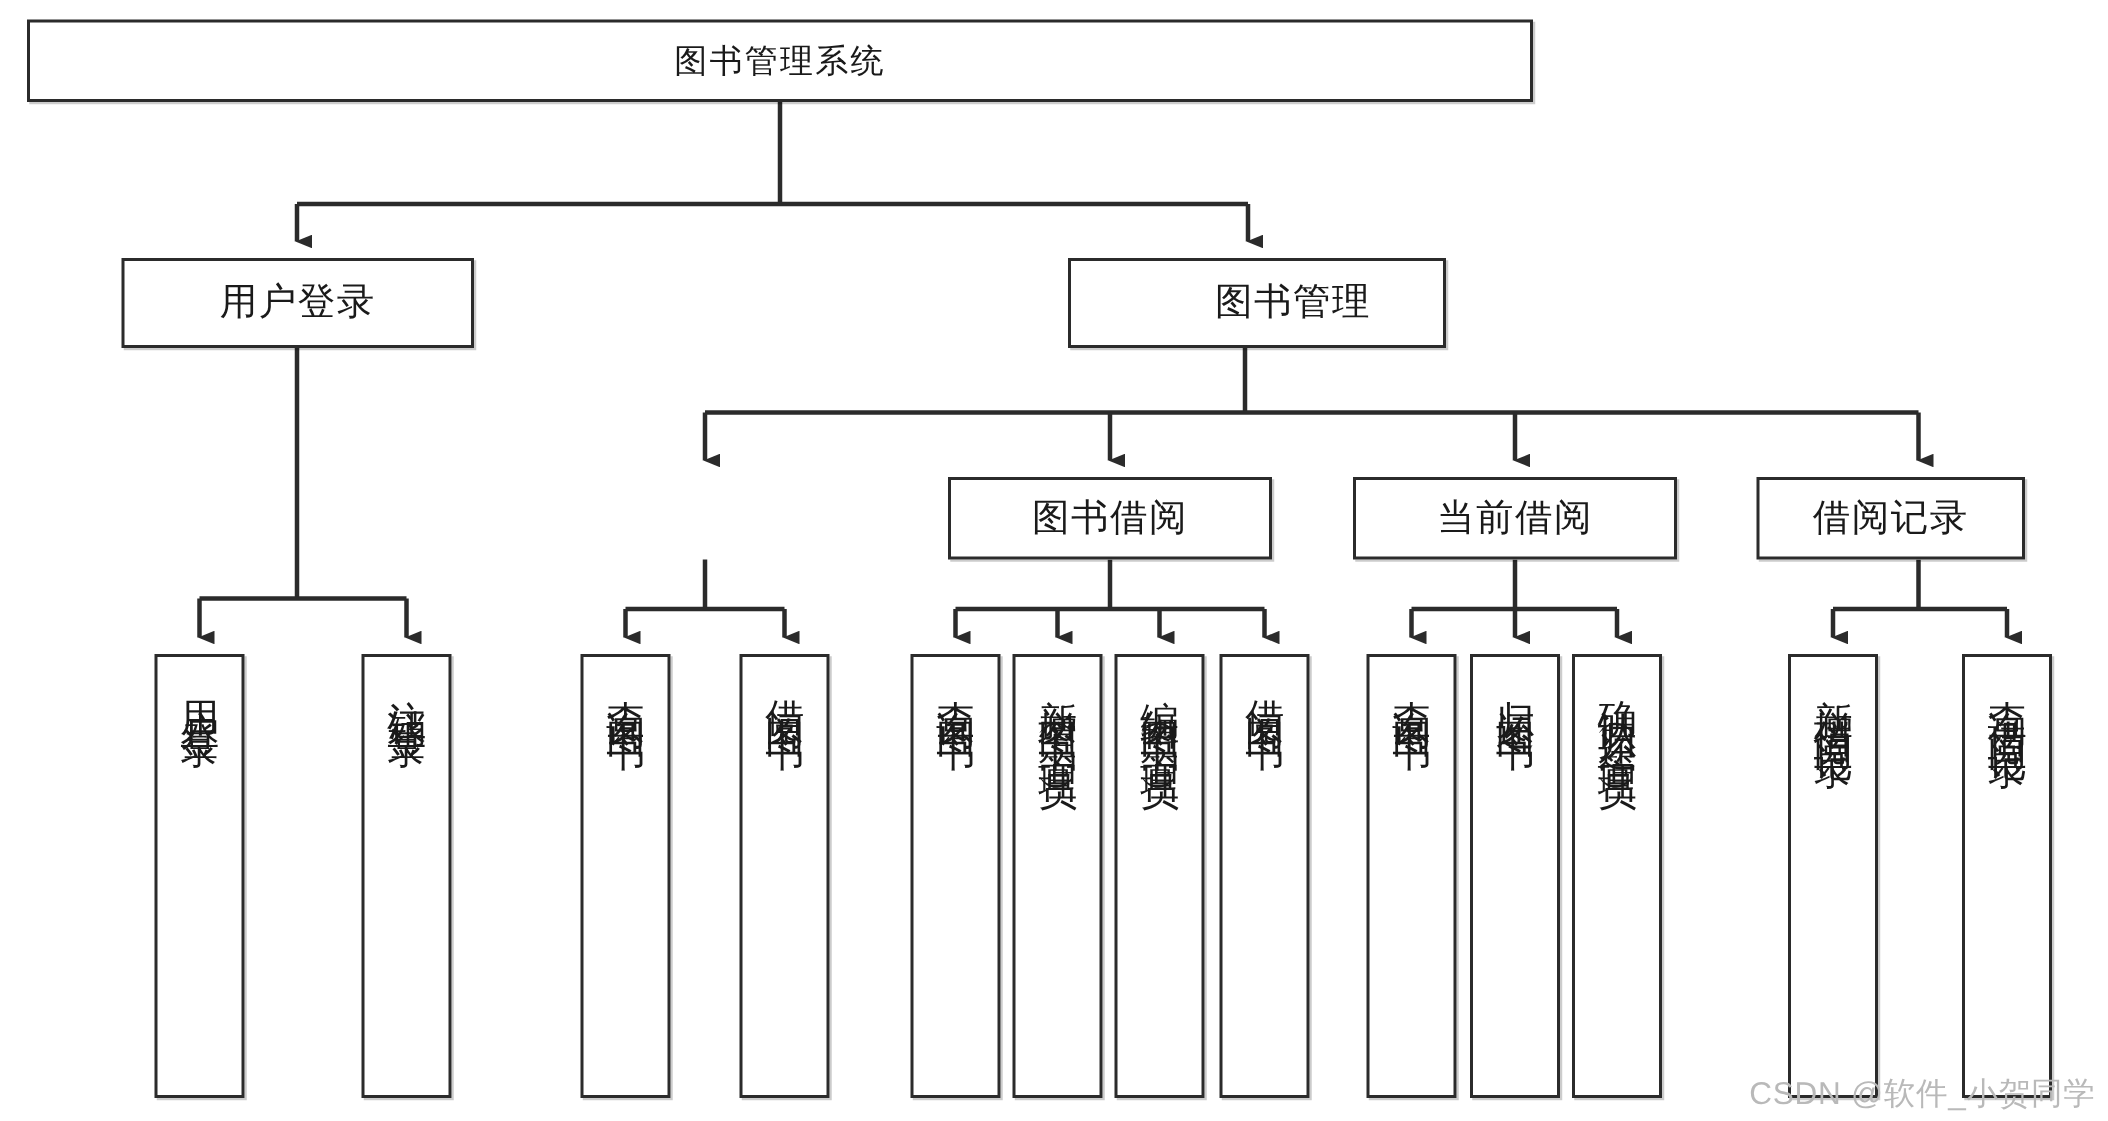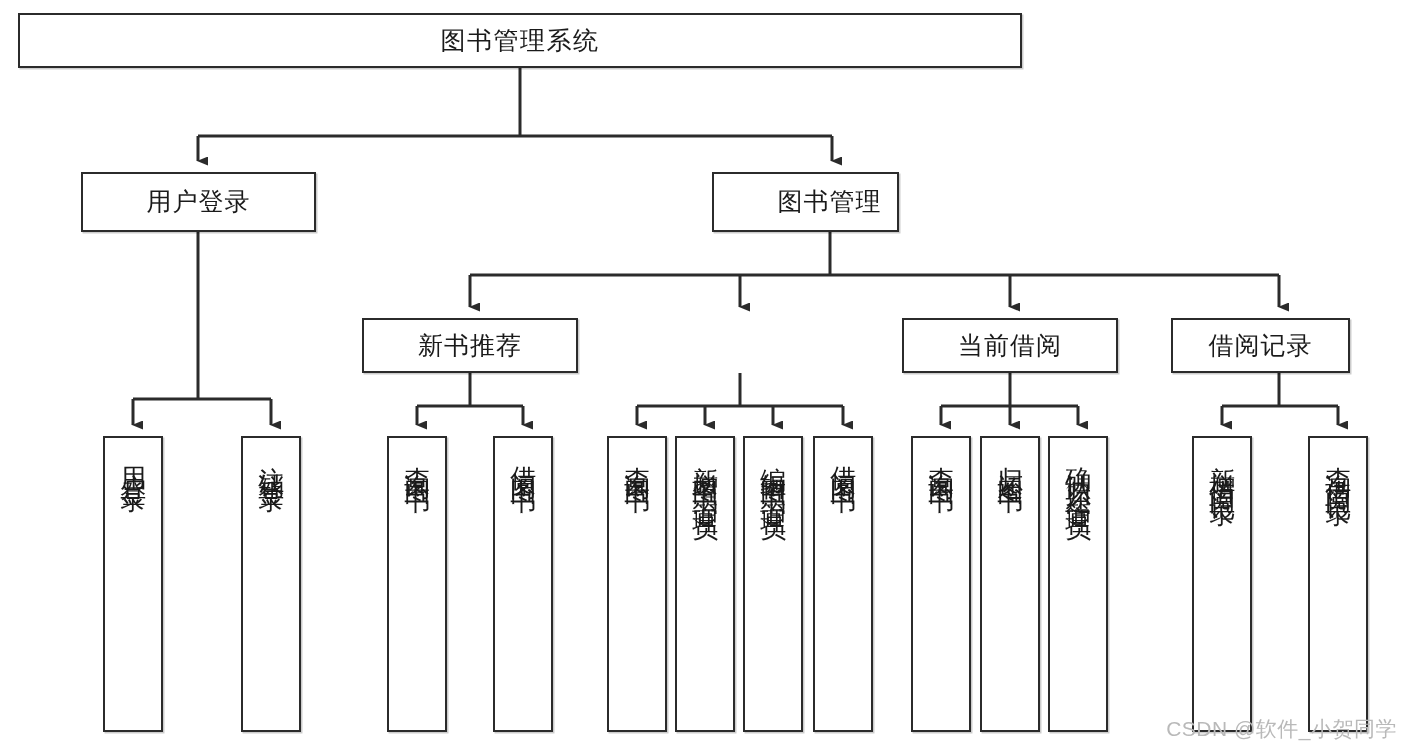--- a/index.html
+++ b/index.html
@@ -42,21 +42,21 @@
     text-align: center;
     line-height: 1.18;
     white-space: nowrap;
   }
   
   .node.horiz .node-label {
     font-size: 25px;
     letter-spacing: 1px;
   }
   .node.root .node-label {
-    font-size: 25px;
+    font-size: 22px;
     letter-spacing: 1.5px;
   }
   
   .node.vert {
     align-items: flex-start;
     padding-top: 8px;
   }
   .node.vert .node-label {
     writing-mode: vertical-rl;
     text-orientation: upright;
@@ -133,28 +133,28 @@
   </svg>
 
   <div class="node horiz root" style="left:18px; top:13px; width:1004px; height:55px;">
     <span class="node-label">图书管理系统</span>
   </div>
 
   <div class="node horiz" style="left:81px; top:172px; width:235px; height:60px;">
     <span class="node-label">用户登录</span>
   </div>
 
-  <div class="node horiz" style="left:712px; top:172px; width:187px; height:60px;padding-left:48px;">
+  <div class="node horiz" style="left:712px; top:172px; width:252px; height:60px;padding-left:48px;">
     <span class="node-label">图书管理</span>
   </div>
 
-  <div class="node horiz" style="left:362px; top:318px; width:216px; height:55px;">
-    <span class="node-label">新书推荐</span>
-  </div>
-
+
+  <div class="node horiz" style="left:632px; top:318px; width:216px; height:55px;">
+    <span class="node-label">图书借阅</span>
+  </div>
 
   <div class="node horiz" style="left:902px; top:318px; width:216px; height:55px;align-items:center;">
     <span class="node-label">当前借阅</span>
   </div>
 
   <div class="node horiz" style="left:1171px; top:318px; width:179px; height:55px;">
     <span class="node-label">借阅记录</span>
   </div>
 
   <div class="node vert" style="left:103px; top:436px; width:60px; height:296px;">

